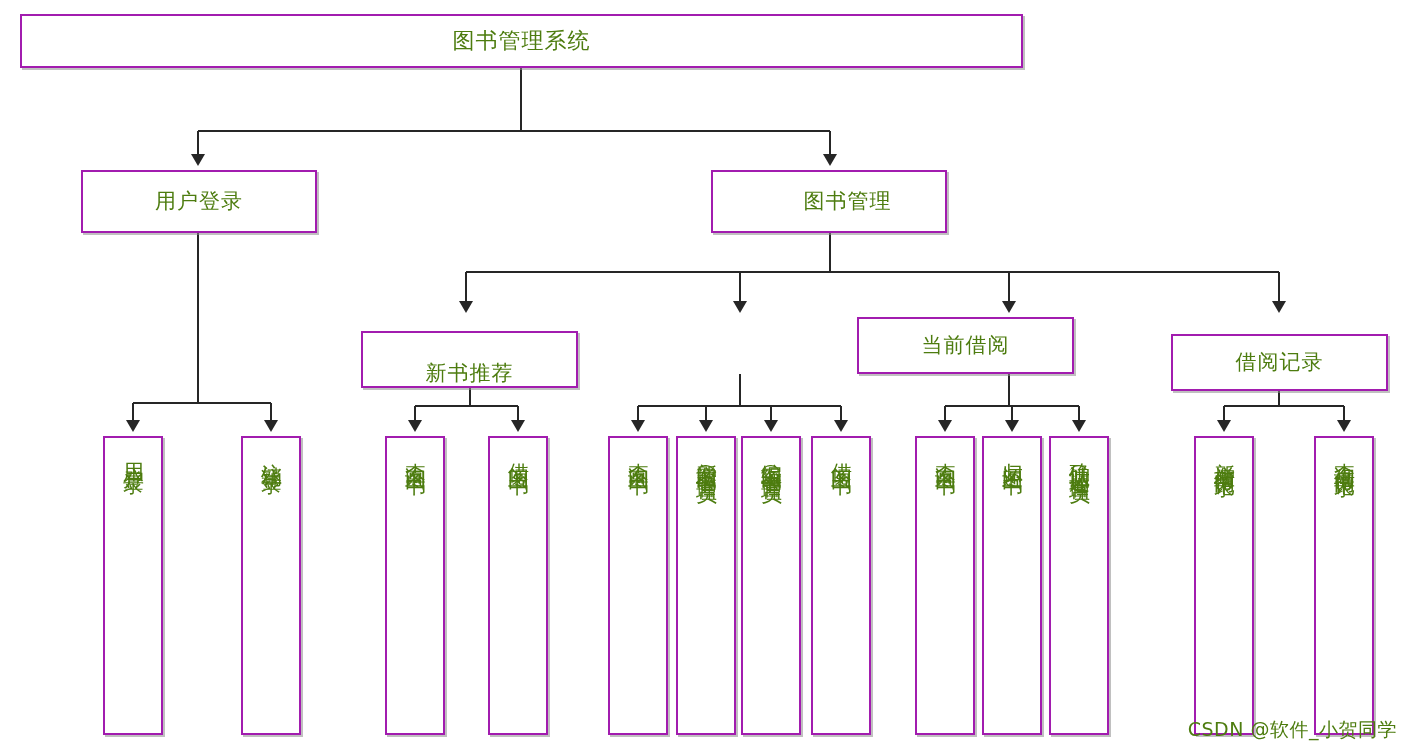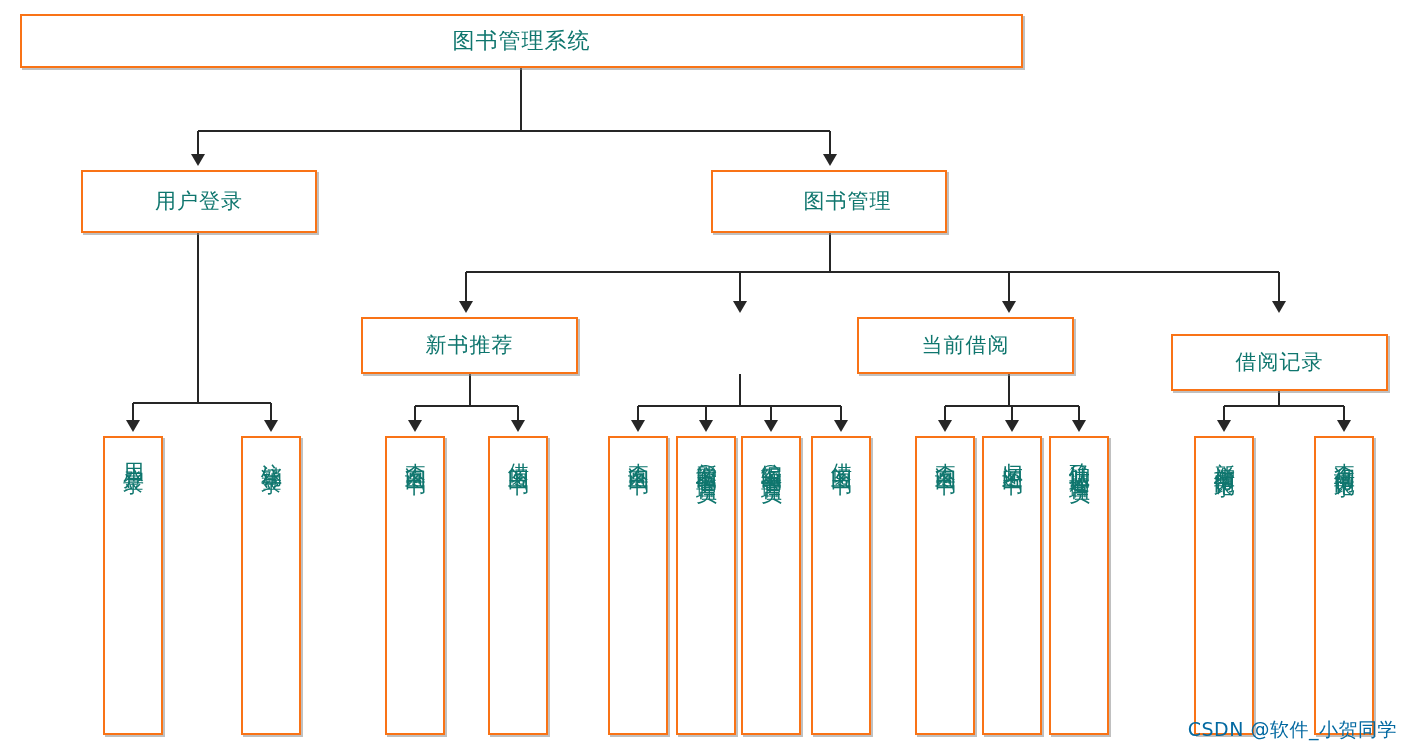--- a/index.html
+++ b/index.html
@@ -23,26 +23,26 @@
     left: 0;
     top: 0;
     width: 1405px;
     height: 747px;
     pointer-events: none;
   }
   .node {
     position: absolute;
     box-sizing: border-box;
     background: #ffffff;
-    border: 2px solid #f97316;
+    border: 2px solid #a21caf;
     box-shadow: 2px 2px 0 rgba(140,140,140,0.55);
     display: flex;
     align-items: center;
     justify-content: center;
-    color: #0f766e;
+    color: #4d7c0f;
   }
   .node-label {
     display: block;
     text-align: center;
     line-height: 1.18;
     white-space: nowrap;
   }
   .node.horizontal .node-label {
     font-size: 21px;
     letter-spacing: 1px;
@@ -67,21 +67,21 @@
     letter-spacing: 4px;
   }
   .node.root .node-label {
     font-size: 22px;
   }
   #watermark {
     position: absolute;
     right: 8px;
     bottom: 4px;
     font-size: 19px;
-    color: #0369a1;
+    color: #4d7c0f;
     white-space: nowrap;
     letter-spacing: 0.5px;
   }
 </style>
 </head>
 <body>
 
 <div id="diagram-root">
 
   <svg id="connector-layer" viewBox="0 0 1405 747" width="1405" height="747" xmlns="http://www.w3.org/2000/svg">
@@ -138,21 +138,21 @@
     <span class="node-label">图书管理系统</span>
   </div>
 
   <div class="node horizontal" style="left:81px; top:170px; width:236px; height:63px;">
     <span class="node-label">用户登录</span>
   </div>
   <div class="node horizontal" style="left:711px; top:170px; width:236px; height:63px;padding-left:37px;">
     <span class="node-label">图书管理</span>
   </div>
 
-  <div class="node horizontal" style="left:361px; top:317px; width:217px; height:57px;">
+  <div class="node horizontal" style="left:361px; top:331px; width:217px; height:57px;align-items:flex-end;">
     <span class="node-label">新书推荐</span>
   </div>
   <div class="node horizontal" style="left:857px; top:317px; width:217px; height:57px;">
     <span class="node-label">当前借阅</span>
   </div>
   <div class="node horizontal" style="left:1171px; top:334px; width:217px; height:57px;">
     <span class="node-label">借阅记录</span>
   </div>
 
   <div class="node vertical mid-text" style="left:103px; top:436px; width:60px; height:299px;">

